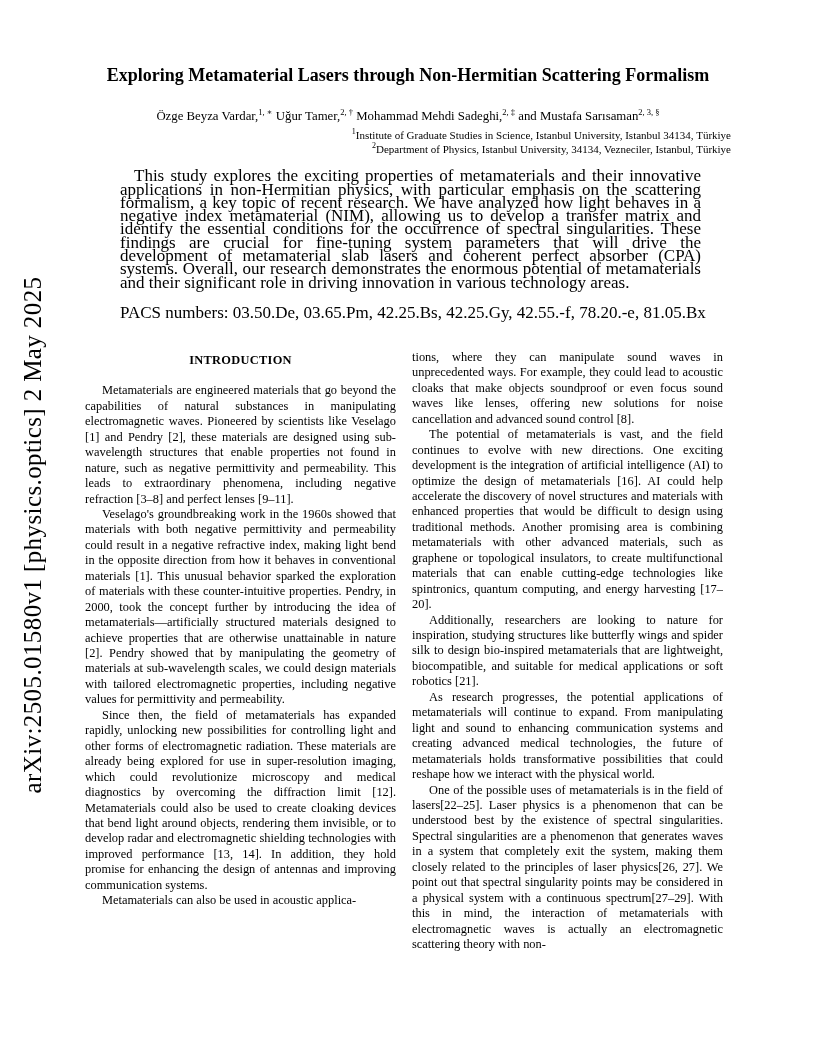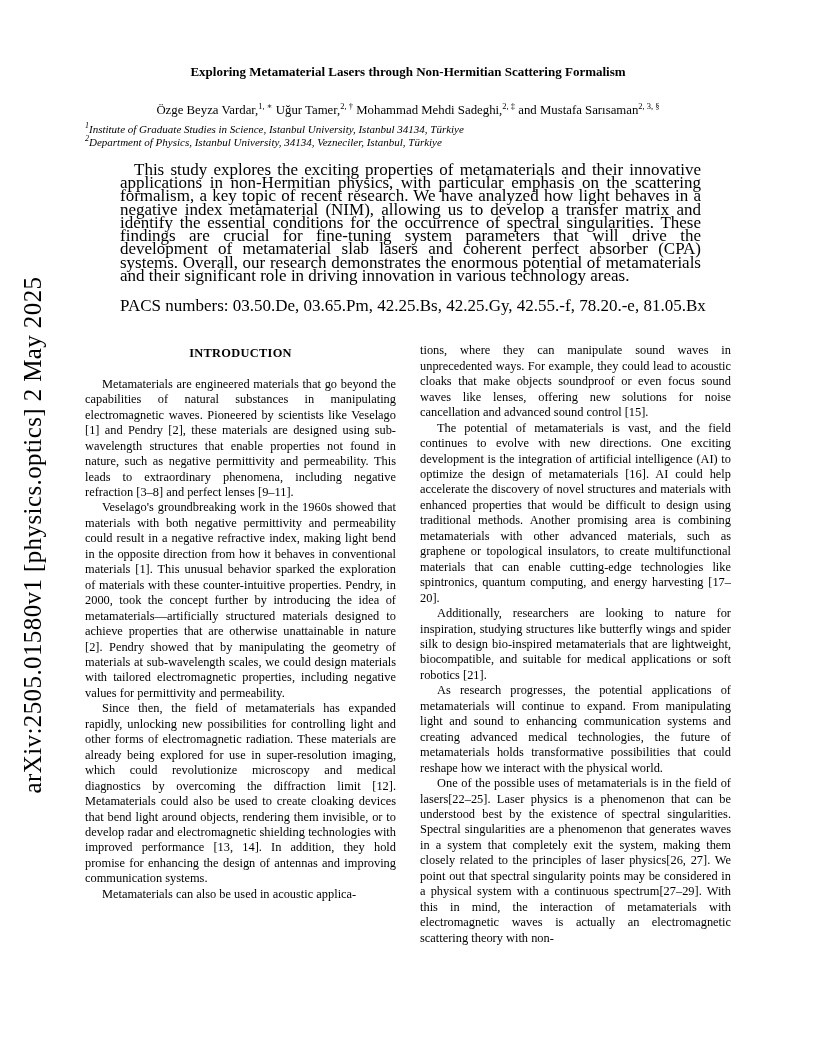--- a/index.html
+++ b/index.html
@@ -15,39 +15,39 @@
 
   .arxiv-banner {
     position: absolute; left: 33px; top: 535px;
     transform: translate(-50%, -50%) rotate(-90deg);
     white-space: nowrap;
     font-size: 25px; letter-spacing: 0.4px; color: #000000;
   }
 
   .content { position: absolute; left: 85px; top: 64px; width: 646px; }
 
-  .title { font-size: 13px; font-weight: bold; text-align: center; line-height: 1.3; color: #000; }
+  .title { font-size: 18px; font-weight: bold; text-align: center; line-height: 1.3; color: #000; }
 
   .authors { text-align: center; font-size: 12.8px; margin-top: 22px; color: #000; }
   .authors sup { font-size: 8.5px; line-height: 0; }
 
-  .affiliations { text-align: left; font-style: italic; font-size: 11px; line-height: 13.4px; margin-top: 5px; color: #000; }
+  .affiliations { text-align: right; font-size: 11px; line-height: 13.4px; margin-top: 5px; color: #000; }
   .affiliations sup { font-size: 8px; line-height: 0; }
 
   .abstract {
     margin: 13px 30px 0 35px;
     text-align: justify;
     font-size: 17px; line-height: 13.3px;
     text-indent: 14px;
     color: #000;
   }
 
   .pacs { margin: 14px 0 0 35px; font-size: 17px; color: #000; }
 
-  .columns { display: flex; gap: 24px; margin-top: 27px; height: 664px; overflow: hidden; }
+  .columns { display: flex; gap: 16px; margin-top: 27px; height: 664px; overflow: hidden; }
   .col { width: 311px; text-align: justify; font-size: 12.4px; line-height: 15.45px; color: #000; hyphens: auto; }
   .section-heading { text-align: center; font-weight: bold; font-size: 12.4px; letter-spacing: 0.3px; margin: 3px 0 15px 0; }
   .col p { text-indent: 17px; margin: 0; }
   .col p.no-indent { text-indent: 0; }
 </style>
 </head>
 <body>
 
 <div class="page">
 
@@ -77,21 +77,21 @@
 
       <div class="col">
         <h2 class="section-heading">INTRODUCTION</h2>
         <p>Metamaterials are engineered materials that go beyond the capabilities of natural substances in manipulating electromagnetic waves. Pioneered by scientists like Veselago [1] and Pendry [2], these materials are designed using sub-wavelength structures that enable properties not found in nature, such as negative permittivity and permeability. This leads to extraordinary phenomena, including negative refraction [3–8] and perfect lenses [9–11].</p>
         <p>Veselago's groundbreaking work in the 1960s showed that materials with both negative permittivity and permeability could result in a negative refractive index, making light bend in the opposite direction from how it behaves in conventional materials [1]. This unusual behavior sparked the exploration of materials with these counter-intuitive properties. Pendry, in 2000, took the concept further by introducing the idea of metamaterials—artificially structured materials designed to achieve properties that are otherwise unattainable in nature [2]. Pendry showed that by manipulating the geometry of materials at sub-wavelength scales, we could design materials with tailored electromagnetic properties, including negative values for permittivity and permeability.</p>
         <p>Since then, the field of metamaterials has expanded rapidly, unlocking new possibilities for controlling light and other forms of electromagnetic radiation. These materials are already being explored for use in super-resolution imaging, which could revolutionize microscopy and medical diagnostics by overcoming the diffraction limit [12]. Metamaterials could also be used to create cloaking devices that bend light around objects, rendering them invisible, or to develop radar and electromagnetic shielding technologies with improved performance [13, 14]. In addition, they hold promise for enhancing the design of antennas and improving communication systems.</p>
         <p>Metamaterials can also be used in acoustic applica-</p>
       </div>
 
       <div class="col">
-        <p class="no-indent">tions, where they can manipulate sound waves in unprecedented ways. For example, they could lead to acoustic cloaks that make objects soundproof or even focus sound waves like lenses, offering new solutions for noise cancellation and advanced sound control [15].</p>
+        <p class="no-indent">tions, where they can manipulate sound waves in unprecedented ways. For example, they could lead to acoustic cloaks that make objects soundproof or even focus sound waves like lenses, offering new solutions for noise cancellation and advanced sound control [8].</p>
         <p>The potential of metamaterials is vast, and the field continues to evolve with new directions. One exciting development is the integration of artificial intelligence (AI) to optimize the design of metamaterials [16]. AI could help accelerate the discovery of novel structures and materials with enhanced properties that would be difficult to design using traditional methods. Another promising area is combining metamaterials with other advanced materials, such as graphene or topological insulators, to create multifunctional materials that can enable cutting-edge technologies like spintronics, quantum computing, and energy harvesting [17–20].</p>
         <p>Additionally, researchers are looking to nature for inspiration, studying structures like butterfly wings and spider silk to design bio-inspired metamaterials that are lightweight, biocompatible, and suitable for medical applications or soft robotics [21].</p>
         <p>As research progresses, the potential applications of metamaterials will continue to expand. From manipulating light and sound to enhancing communication systems and creating advanced medical technologies, the future of metamaterials holds transformative possibilities that could reshape how we interact with the physical world.</p>
         <p>One of the possible uses of metamaterials is in the field of lasers[22–25]. Laser physics is a phenomenon that can be understood best by the existence of spectral singularities. Spectral singularities are a phenomenon that generates waves in a system that completely exit the system, making them closely related to the principles of laser physics[26, 27]. We point out that spectral singularity points may be considered in a physical system with a continuous spectrum[27–29]. With this in mind, the interaction of metamaterials with electromagnetic waves is actually an electromagnetic scattering theory with non-</p>
       </div>
 
     </div>
 
   </div>
 

